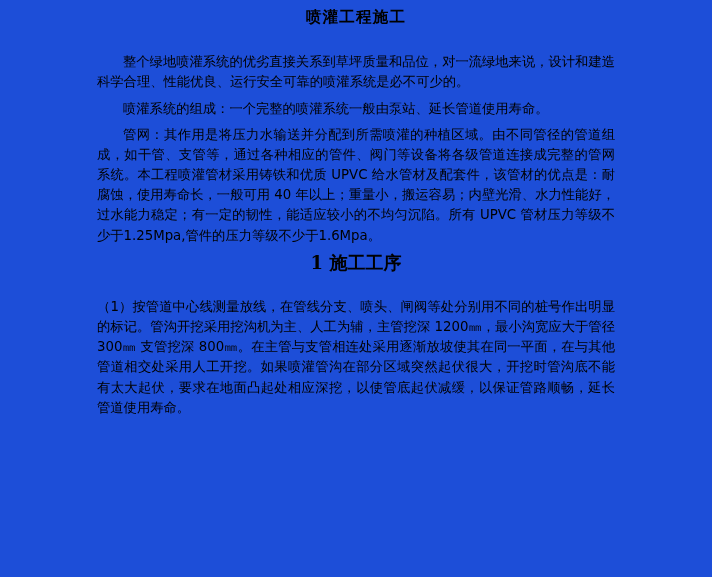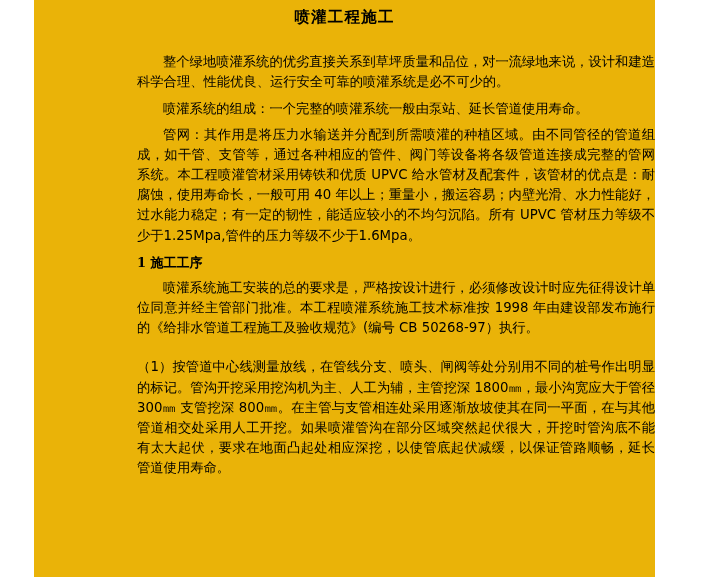--- a/index.html
+++ b/index.html
@@ -12,45 +12,44 @@
     width: 712px;
     height: 577px;
     overflow: hidden;
     font-family: "DejaVu Sans", "Liberation Sans", sans-serif;
     color: #000000;
     -webkit-font-smoothing: none;
   }
 
   .page {
     position: relative;
-    width: 621px;
+    width: 712px;
     height: 577px;
-    background: #eab308;
+    background: #1d4ed8;
     box-sizing: border-box;
     padding: 0;
-    margin-left: 34px;
   }
 
   
   .doc-title {
     width: 100%;
     text-align: center;
     font-family: "DejaVu Serif", "Liberation Serif", serif;
     font-weight: bold;
     font-size: 15.5px;
     letter-spacing: 1.2px;
     line-height: 1;
     margin: 0;
     padding-top: 9px;
   }
 
   
   .body-block {
     position: absolute;
-    left: 103px;
+    left: 97px;
     top: 52px;
     width: 518px;
   }
 
   p.para {
     margin: 0 0 0 0;
     font-size: 13.3px;
     line-height: 20.2px;
     text-align: justify;
     text-justify: inter-ideograph;
@@ -65,24 +64,25 @@
   }
 
   
   .gap-sm { height: 7px; }
   .gap-xs { height: 5px; }
 
   h2.section-heading {
     margin: 0;
     font-family: "DejaVu Serif", "Liberation Serif", serif;
     font-weight: bold;
-    font-size: 13px;
+    font-size: 18px;
     line-height: 20px;
     letter-spacing: 0px;
     text-indent: 0;
+    text-align: center;
   }
 </style>
 </head>
 <body>
 
 <div class="page">
 
   <h1 class="doc-title">喷灌工程施工</h1>
 
   <div class="body-block">
@@ -96,26 +96,25 @@
     <div class="gap-xs"></div>
 
     <p class="para">管网：其作用是将压力水输送并分配到所需喷灌的种植区域。由不同管径的管道组成，如干管、支管等，通过各种相应的管件、阀门等设备将各级管道连接成完整的管网系统。本工程喷灌管材采用铸铁和优质 UPVC 给水管材及配套件，该管材的优点是：耐腐蚀，使用寿命长，一般可用 40 年以上；重量小，搬运容易；内壁光滑、水力性能好，过水能力稳定；有一定的韧性，能适应较小的不均匀沉陷。所有 UPVC 管材压力等级不少于1.25Mpa,管件的压力等级不少于1.6Mpa。</p>
 
     <div class="gap-sm"></div>
 
     <h2 class="section-heading">1 施工工序</h2>
 
     <div class="gap-xs"></div>
 
-    <p class="para">喷灌系统施工安装的总的要求是，严格按设计进行，必须修改设计时应先征得设计单位同意并经主管部门批准。本工程喷灌系统施工技术标准按 1998 年由建设部发布施行的《给排水管道工程施工及验收规范》(编号 CB 50268-97）执行。</p>
 
     <div class="gap-sm"></div>
 
 
     <div class="gap-sm"></div>
 
 
     <div class="gap-xs"></div>
 
-    <p class="para noindent">（1）按管道中心线测量放线，在管线分支、喷头、闸阀等处分别用不同的桩号作出明显的标记。管沟开挖采用挖沟机为主、人工为辅，主管挖深 1800㎜，最小沟宽应大于管径 300㎜ 支管挖深 800㎜。在主管与支管相连处采用逐渐放坡使其在同一平面，在与其他管道相交处采用人工开挖。如果喷灌管沟在部分区域突然起伏很大，开挖时管沟底不能有太大起伏，要求在地面凸起处相应深挖，以使管底起伏减缓，以保证管路顺畅，延长管道使用寿命。</p>
+    <p class="para noindent">（1）按管道中心线测量放线，在管线分支、喷头、闸阀等处分别用不同的桩号作出明显的标记。管沟开挖采用挖沟机为主、人工为辅，主管挖深 1200㎜，最小沟宽应大于管径 300㎜ 支管挖深 800㎜。在主管与支管相连处采用逐渐放坡使其在同一平面，在与其他管道相交处采用人工开挖。如果喷灌管沟在部分区域突然起伏很大，开挖时管沟底不能有太大起伏，要求在地面凸起处相应深挖，以使管底起伏减缓，以保证管路顺畅，延长管道使用寿命。</p>
 
   </div>
 </div>
 
 </body></html>

